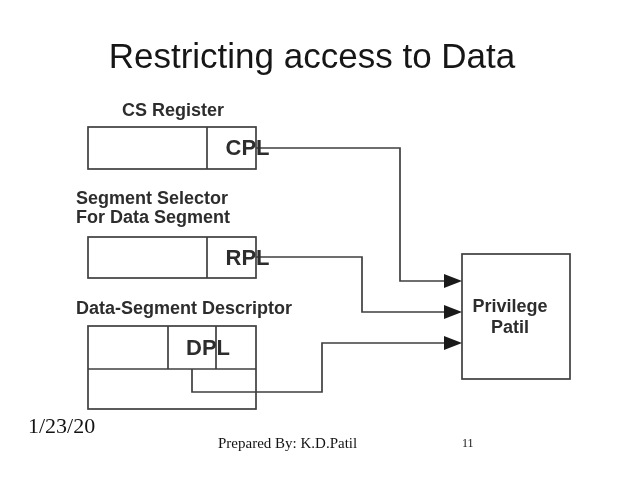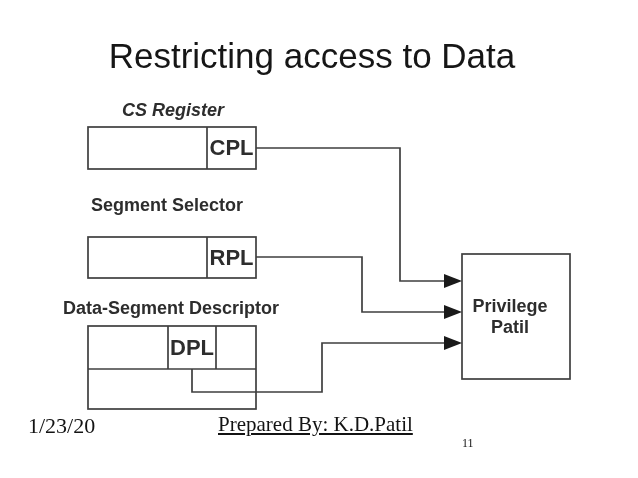--- a/index.html
+++ b/index.html
@@ -17,38 +17,38 @@
   .diagram svg rect,.diagram svg line,.diagram svg polyline{
     stroke:var(--line-color,#3f3f3f);stroke-width:1.7;fill:none;
   }
   .diagram svg polygon{fill:var(--arrow-color,#1a1a1a);stroke:none;}
   .dlabel{
     position:absolute;color:var(--text-color,#2d2d2d);
     font-size:18px;font-weight:700;white-space:nowrap;
   }
   .field{
     position:absolute;display:flex;align-items:center;justify-content:center;
-    color:var(--text-color,#2d2d2d);font-size:22px;font-weight:600;
+    color:var(--text-color,#2d2d2d);font-size:22px;font-weight:600;margin-left:16px;
   }
-  .lbl-cs{left:122px;top:100px;font-style:italic;}
+  .lbl-cs{left:122px;top:100px;}
   .cell-cpl{left:207px;top:127px;width:49px;height:42px;}
-  .lbl-ss{left:76px;top:196px;width:182px;text-align:center;line-height:19px;white-space:normal;}
+  .lbl-ss{left:76px;top:189px;width:182px;line-height:19px;white-space:normal;}
   .cell-rpl{left:207px;top:237px;width:49px;height:41px;}
-  .lbl-dsd{left:63px;top:298px;}
+  .lbl-dsd{left:76px;top:298px;}
   .cell-dpl{left:168px;top:326px;width:48px;height:43px;border-radius:20px;}
   .lbl-pc{
     left:462px;top:254px;width:96px;height:125px;
     display:flex;flex-direction:column;align-items:center;justify-content:center;
     text-align:center;font-size:18px;font-weight:600;line-height:21px;white-space:normal;
   }
   .footer-text{
     position:absolute;font-family:"Liberation Serif",serif;color:#131313;white-space:nowrap;
   }
   .f-date{left:28px;top:413px;font-size:22px;}
-  .f-credit{left:218px;top:412px;font-size:21px;text-decoration:underline;}
+  .f-credit{left:218px;top:435px;font-size:15px;}
   .f-page{left:462px;top:436px;font-size:12px;}
 </style>
 </head>
 <body>
 
 <div class="slide">
 
   <h1 class="title">Restricting access to Data</h1>
 
   <div class="diagram">
@@ -75,20 +75,21 @@
       <polygon points="444,274 462,281 444,288"></polygon>
       <polygon points="444,305 462,312 444,319"></polygon>
       <polygon points="444,336 462,343 444,350"></polygon>
     </svg>
 
     <div class="dlabel lbl-cs">CS Register</div>
     <div class="field cell-cpl">CPL</div>
 
     <div class="dlabel lbl-ss">
       <div>Segment Selector</div>
+      <div>For Data Segment</div>
     </div>
     <div class="field cell-rpl">RPL</div>
 
     <div class="dlabel lbl-dsd">Data-Segment Descriptor</div>
     <div class="field cell-dpl">DPL</div>
 
     <div class="dlabel lbl-pc">
       <div>Privilege</div>
       <div>Patil</div>
     </div>

